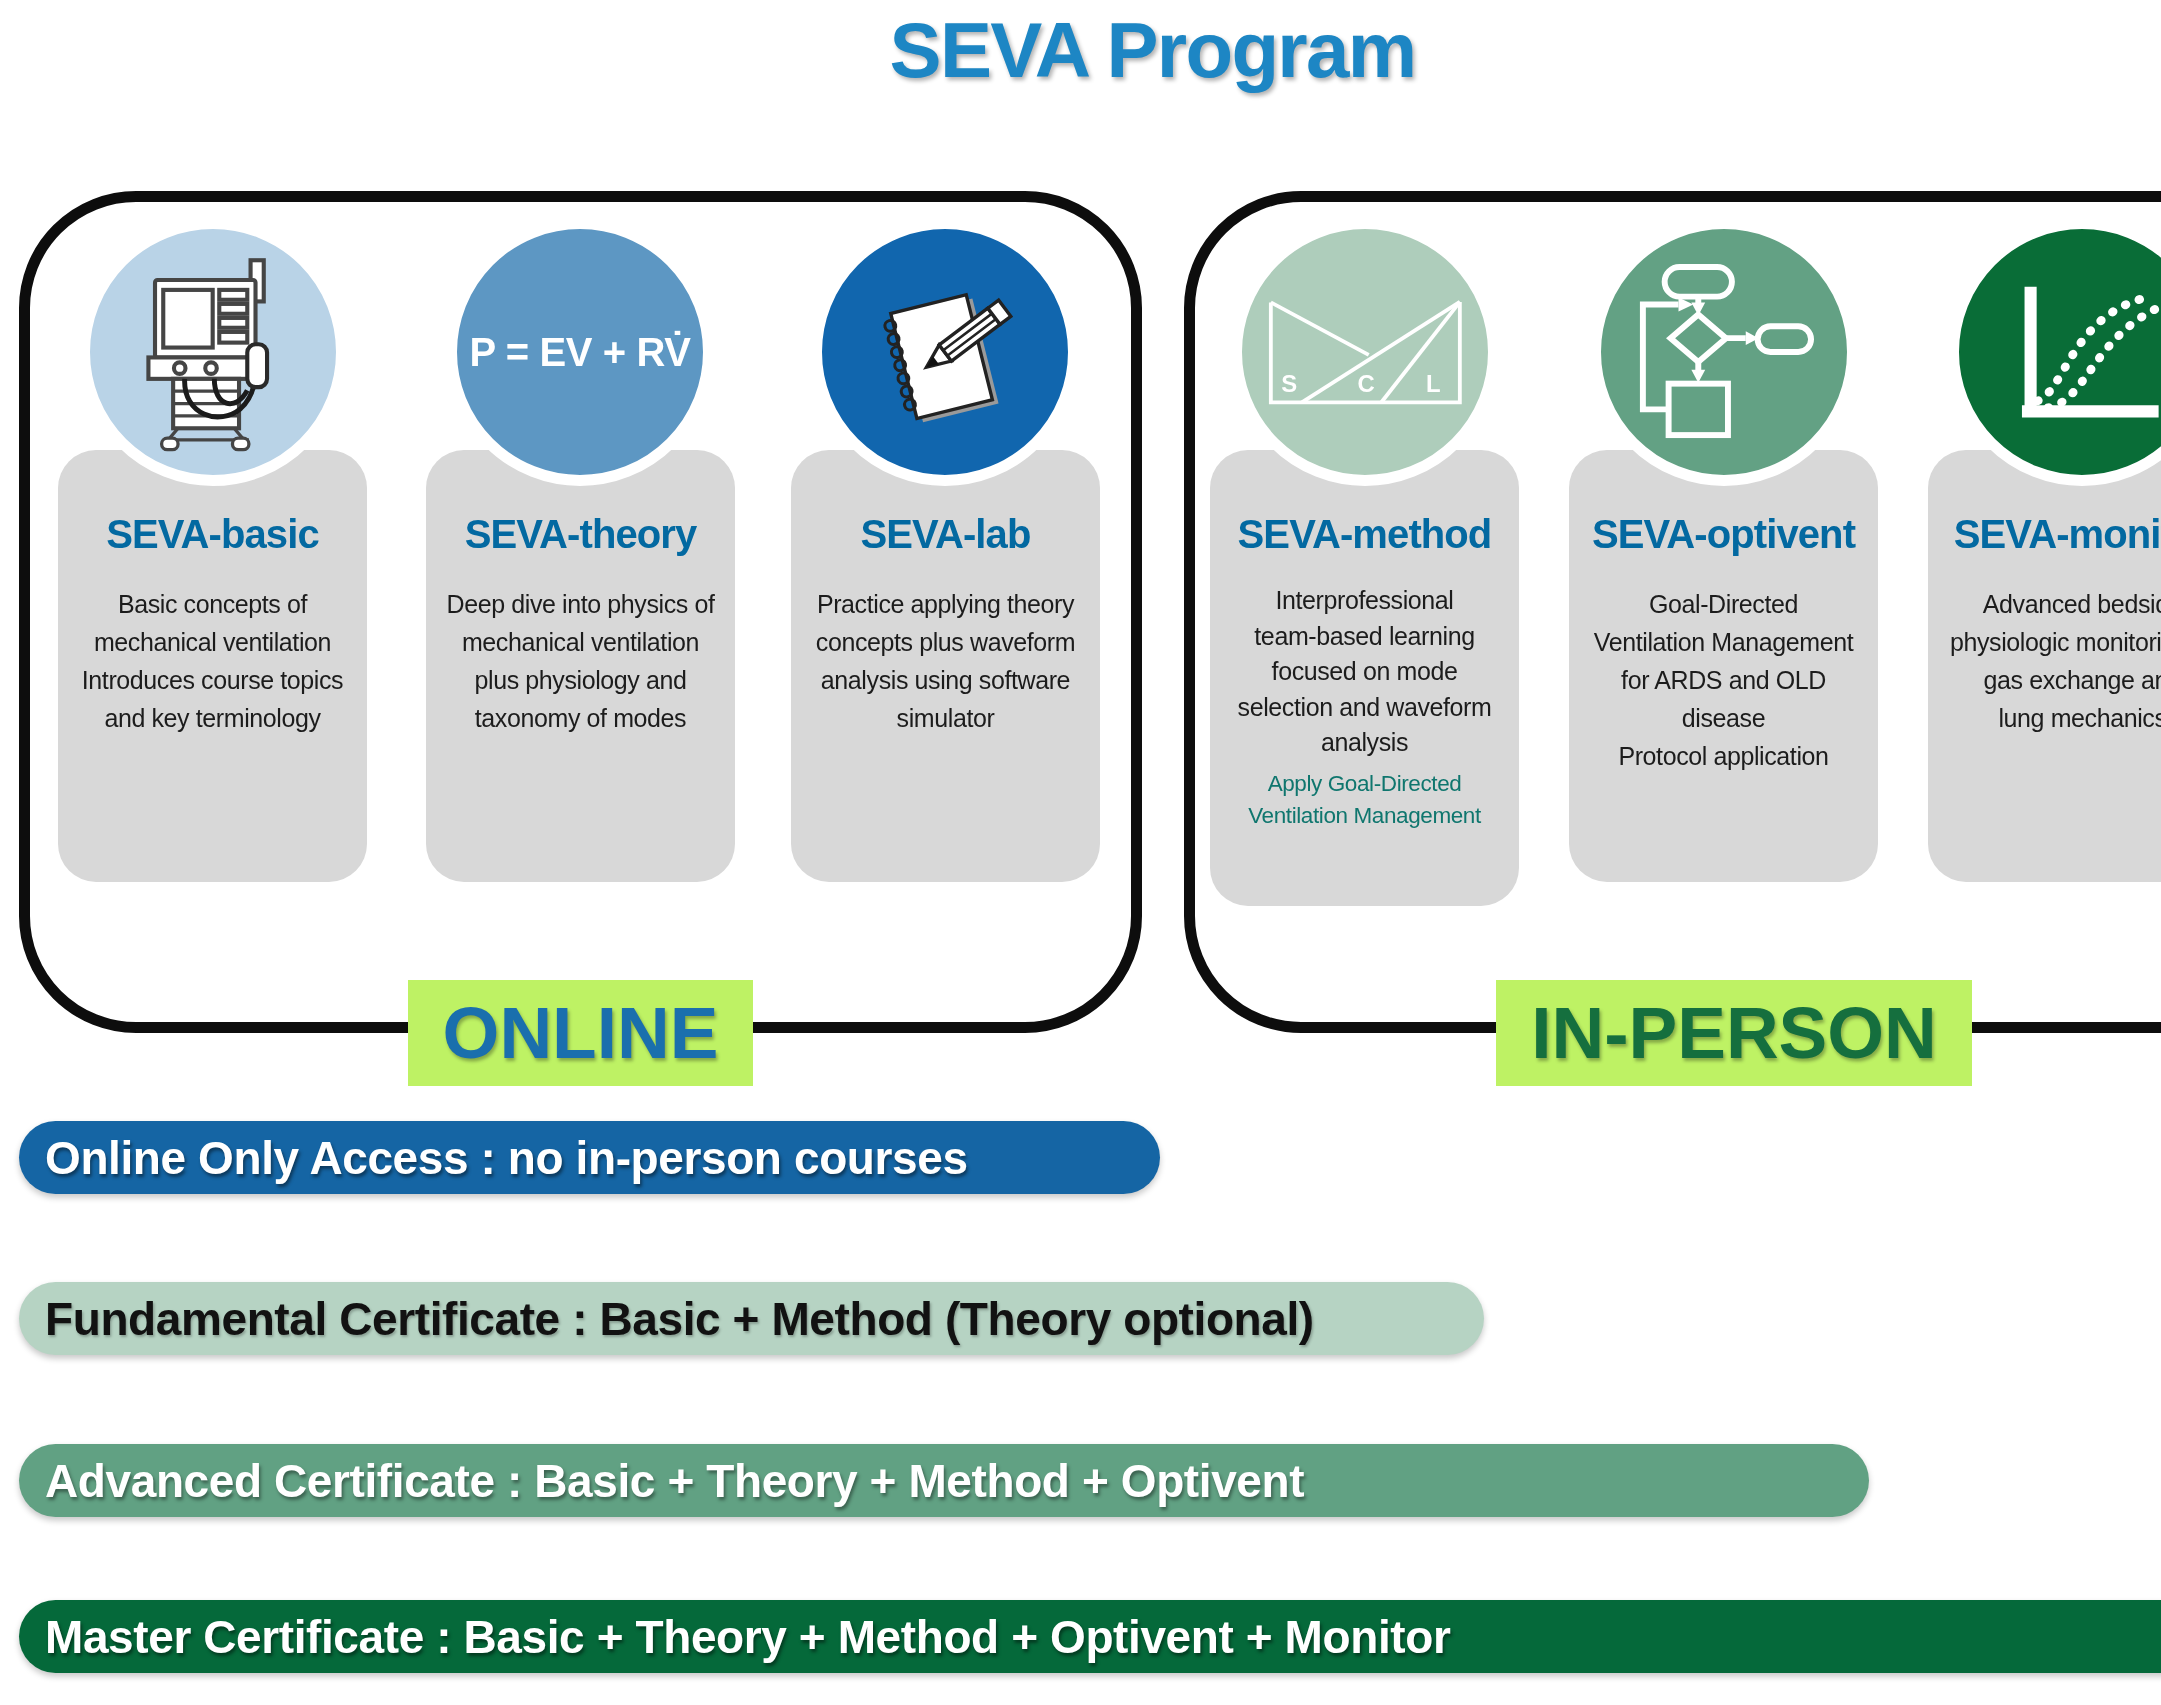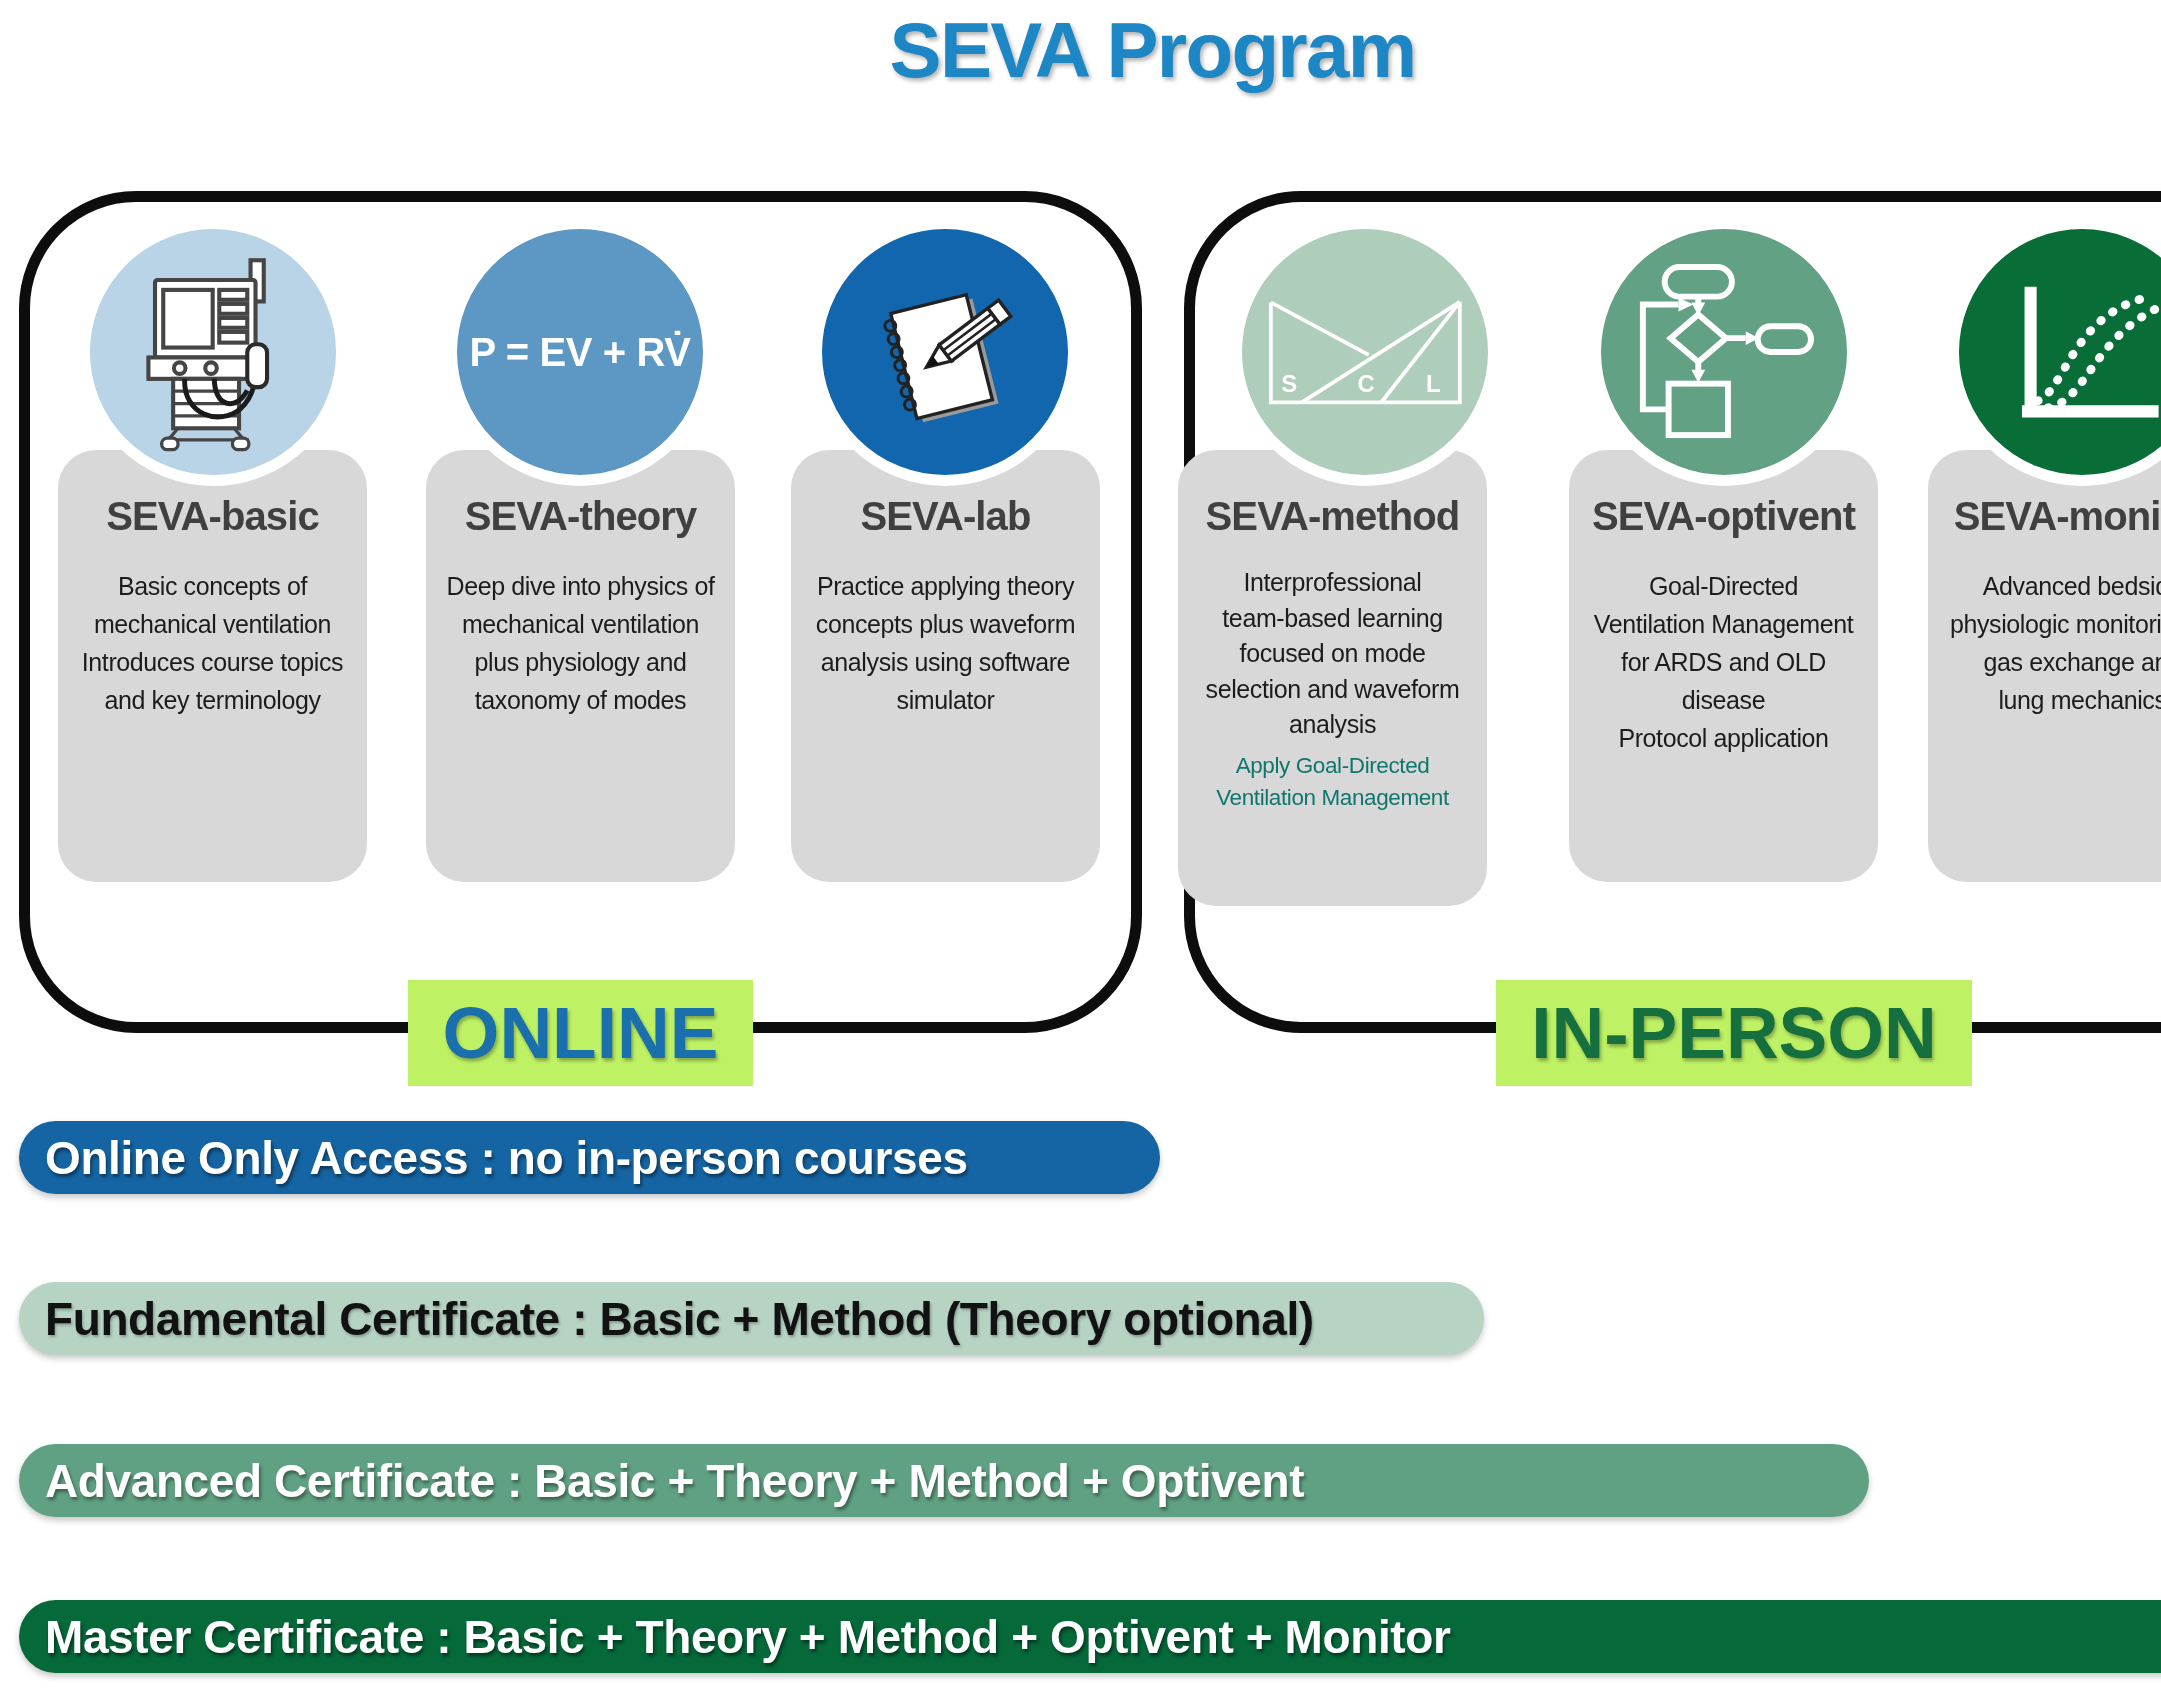--- a/index.html
+++ b/index.html
@@ -24,22 +24,22 @@
   .glabel{display:inline-block;background:#bef264;padding:0 35px;
           font-size:73px;font-weight:bold;line-height:106px;
           text-shadow:1.7px 2.6px 3.5px rgba(0,0,0,0.30);}
   .glabel.online{color:#1a6fad;}
   .glabel.inperson{color:#156f3e;}
 
   
   .card{position:absolute;top:450px;width:309px;height:432px;background:#d8d8d8;
         border-radius:38px;z-index:2;text-align:center;box-sizing:border-box;}
   .card.c1{left:58px;} .card.c2{left:426px;} .card.c3{left:791px;}
-  .card.c4{left:1178px;height:456px;} .card.c5{left:1569px;} .card.c6{left:1928px;}
-  .card-title{margin-top:44px;font-size:40px;font-weight:bold;letter-spacing:-0.9px;color:#404040;}
+  .card.c4{left:1210px;height:456px;} .card.c5{left:1569px;} .card.c6{left:1928px;}
+  .card-title{margin-top:62px;font-size:40px;font-weight:bold;letter-spacing:-0.9px;color:#0369a1;}
   .card-desc{margin-top:28px;padding:0 6px;font-size:25px;line-height:1.52;
              letter-spacing:-0.4px;color:#1c1c1c;white-space:pre-line;}
   .card.c4 .card-desc{margin-top:26px;line-height:1.42;}
   .card-desc2{margin-top:7px;padding:0 11px;font-size:22.5px;line-height:1.45;
               letter-spacing:-0.4px;color:#0f766e;white-space:pre-line;}
 
   
   .circle{position:absolute;top:218px;width:268px;height:268px;border-radius:50%;
           border:11.2px solid #ffffff;box-sizing:border-box;z-index:3;
           display:flex;align-items:center;justify-content:center;overflow:hidden;}

